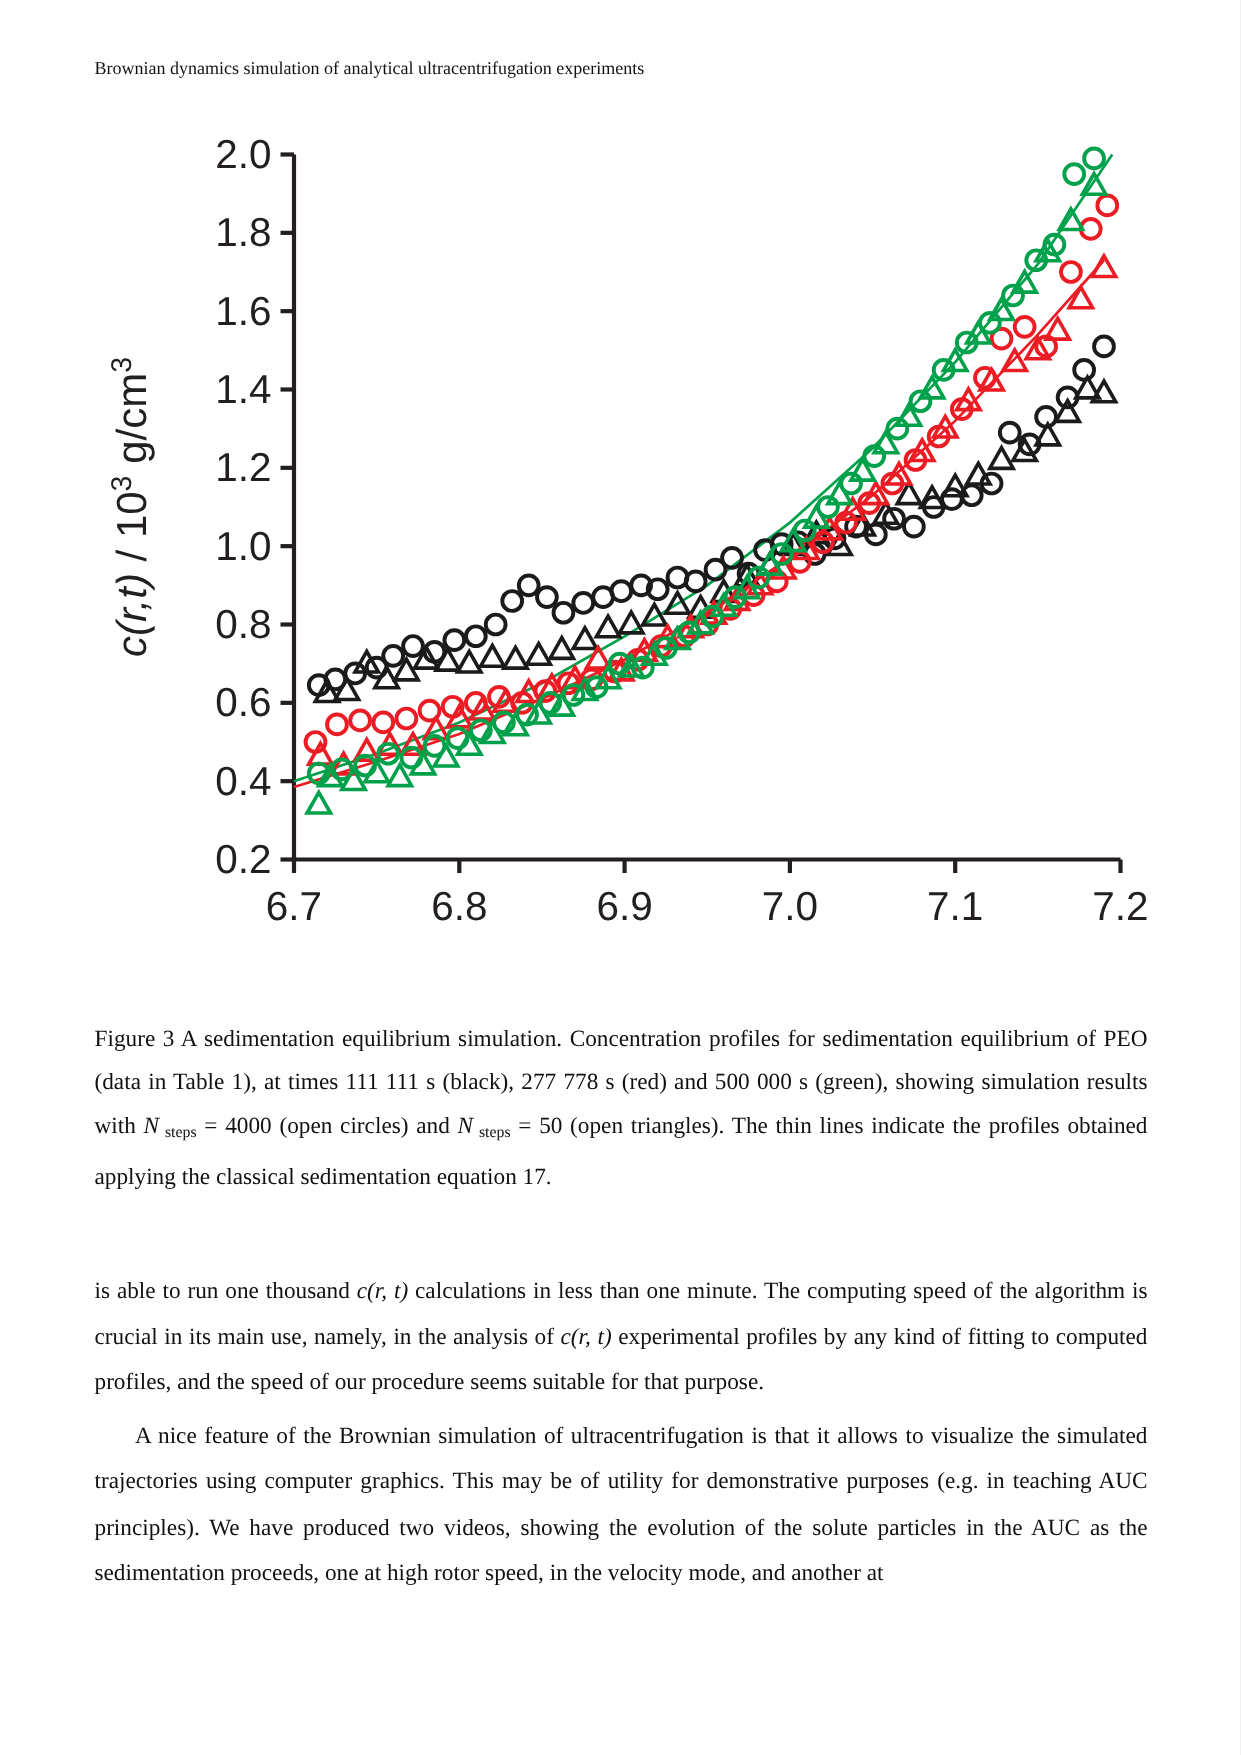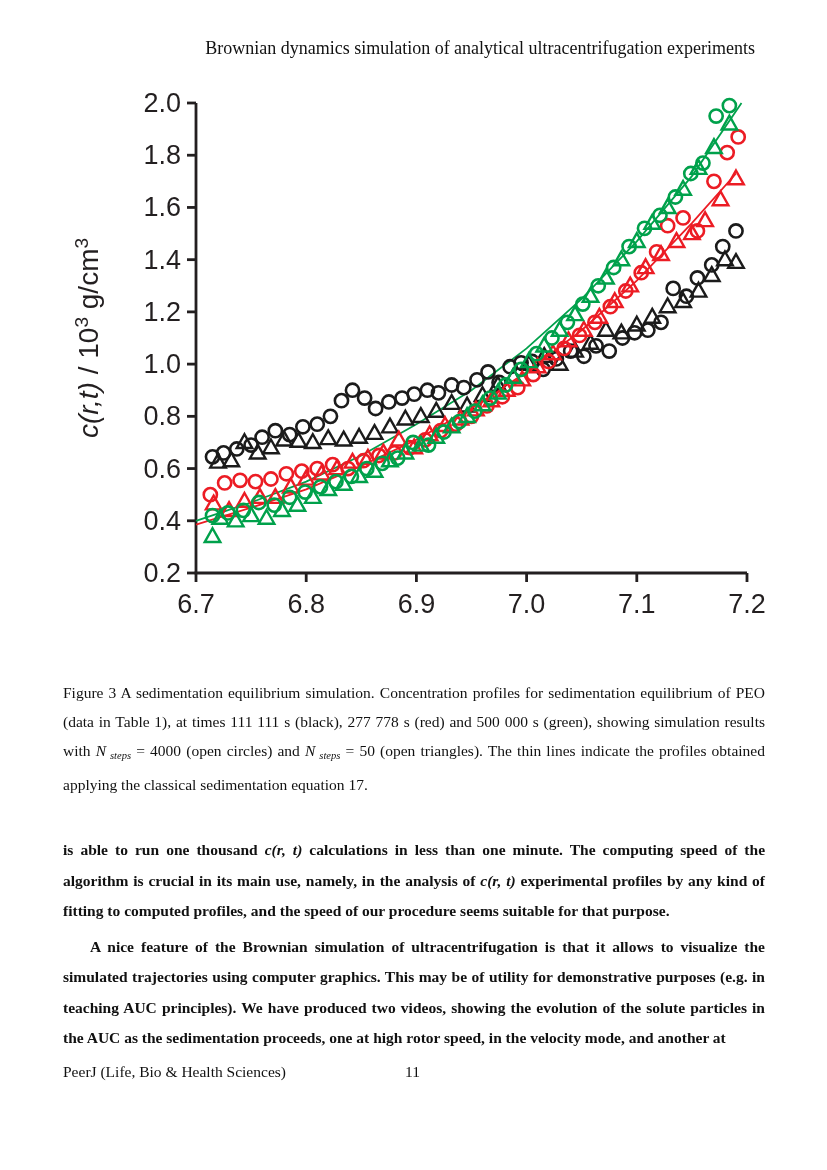--- a/index.html
+++ b/index.html
@@ -4,48 +4,48 @@
 <style>
   html,body{margin:0;padding:0;background:#e8e8e8;}
   .page{
     position:relative;width:827px;height:1170px;background:#ffffff;
     margin:0 auto;overflow:hidden;
     font-family:"Liberation Serif", serif;color:#111;
   }
   
   .running-head{
     position:absolute;top:38px;left:63px;width:692px;
-    text-align:right;font-size:18px;color:#111;
+    text-align:left;font-size:12px;color:#111;
   }
   
   .chart-wrap{position:absolute;top:0;left:0;width:827px;height:690px;}
   .chart-svg{position:absolute;top:0;left:0;}
   .axis-title{
     position:absolute;font-family:"Liberation Sans", sans-serif;
     font-size:28px;color:#231f20;white-space:nowrap;
   }
   .axis-title-x{left:196px;top:626px;width:551px;text-align:center;}
   .axis-title-y{
     left:88px;top:338px;transform:translate(-50%,-50%) rotate(-90deg);
   }
   .rs-b{font-weight:normal;}
   .rs-i{font-style:italic;}
-  .rs-isub{font-style:italic;font-size:68%;vertical-align:-3px;}
+  .rs-isub{font-size:68%;vertical-align:-3px;}
   .rs-sup{font-size:68%;vertical-align:super;}
   
   .caption{
     position:absolute;left:63px;top:678px;width:702px;
     font-size:15.5px;line-height:29px;text-align:justify;
   }
   
   .bodytext{
     position:absolute;left:63px;top:834px;width:702px;
     font-size:15.5px;line-height:30.5px;text-align:justify;
   }
-  .bodytext p{margin:1px 0 1px 0;font-weight:bold;}
+  .bodytext p{margin:12px 0 1px 0;}
   .bodytext p.indent{text-indent:27px;margin-top:5px;}
   
   .footer{
     position:absolute;left:63px;top:1063px;width:702px;
     font-size:15.5px;
   }
   .footer .pagenum{position:absolute;left:342px;top:0;}
 </style>
 </head>
 <body>
@@ -316,18 +316,14 @@
     <div class="axis-title axis-title-y"><span class="rs-i">c(r,t)</span><span>  / 10</span><span class="rs-sup">3</span><span> g/cm</span><span class="rs-sup">3</span></div>
   </div>
 
   <div class="caption"><span class="rs-b">Figure 3 A sedimentation equilibrium simulation</span><span>.  Concentration profiles for sedimentation equilibrium of PEO (data in Table 1), at times 111 111 s (black), 277 778 s (red) and 500 000 s (green), showing simulation results with </span><span class="rs-i">N</span><span class="rs-isub"> steps</span><span> = 4000 (open circles) and </span><span class="rs-i">N</span><span class="rs-isub"> steps</span><span> = 50 (open triangles).  The thin lines indicate the profiles obtained applying the classical sedimentation equation 17.</span></div>
 
   <div class="bodytext">
     <p><span>is able to run one thousand </span><span class="rs-i">c(r, t)</span><span> calculations in less than one minute.  The computing speed of the algorithm is crucial in its main use, namely, in the analysis of </span><span class="rs-i">c(r, t)</span><span> experimental profiles by any kind of fitting to computed profiles, and the speed of our procedure seems suitable for that purpose.</span></p>
     <p class="indent"><span>A nice feature of the Brownian simulation of ultracentrifugation is that it allows to visualize the simulated trajectories using computer graphics.  This may be of utility for demonstrative purposes (e.g.  in teaching AUC principles).  We have produced two videos, showing the evolution of the solute particles in the AUC as the sedimentation proceeds, one at high rotor speed, in the velocity mode, and another at</span></p>
   </div>
 
-  <div class="footer">
-    <span>PeerJ (Life, Bio &amp; Health Sciences)</span>
-    <span class="pagenum">11</span>
-  </div>
 
 </div>
 
 </body></html>

